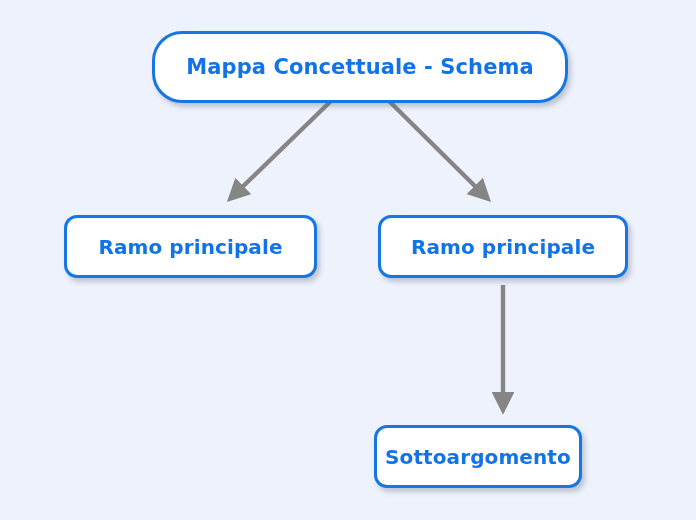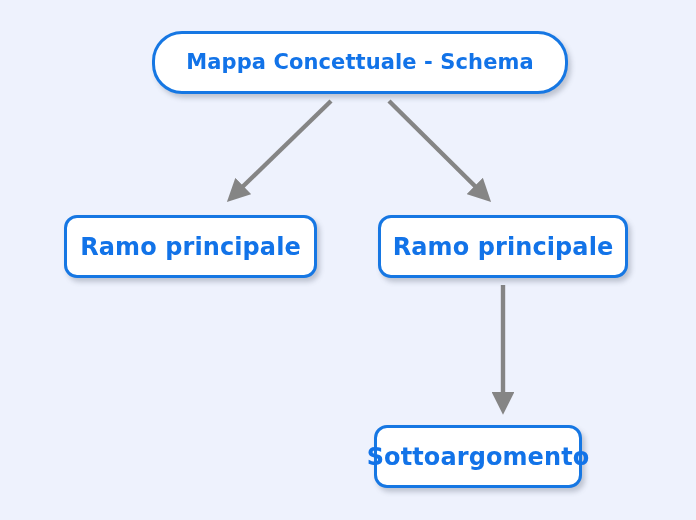--- a/index.html
+++ b/index.html
@@ -36,31 +36,31 @@
     border-radius: 13px;
     display: flex;
     align-items: center;
     justify-content: center;
     box-shadow: 3px 4px 5px rgba(80, 90, 110, 0.30);
     z-index: 2;
   }
   .node-label {
     color: #1273e8;
     font-weight: bold;
-    font-size: 24px;
+    font-size: 20px;
     letter-spacing: 0.1px;
     white-space: nowrap;
     line-height: 1;
     text-align: center;
   }
   #node-root {
     left: 152px;
     top: 31px;
     width: 416px;
-    height: 63px;
+    height: 72px;
     border-radius: 30px;
   }
   #node-root .node-label { font-size: 21px; }
   #node-branch-left {
     left: 64px;
     top: 215px;
     width: 253px;
     height: 63px;
   }
   #node-branch-right {

